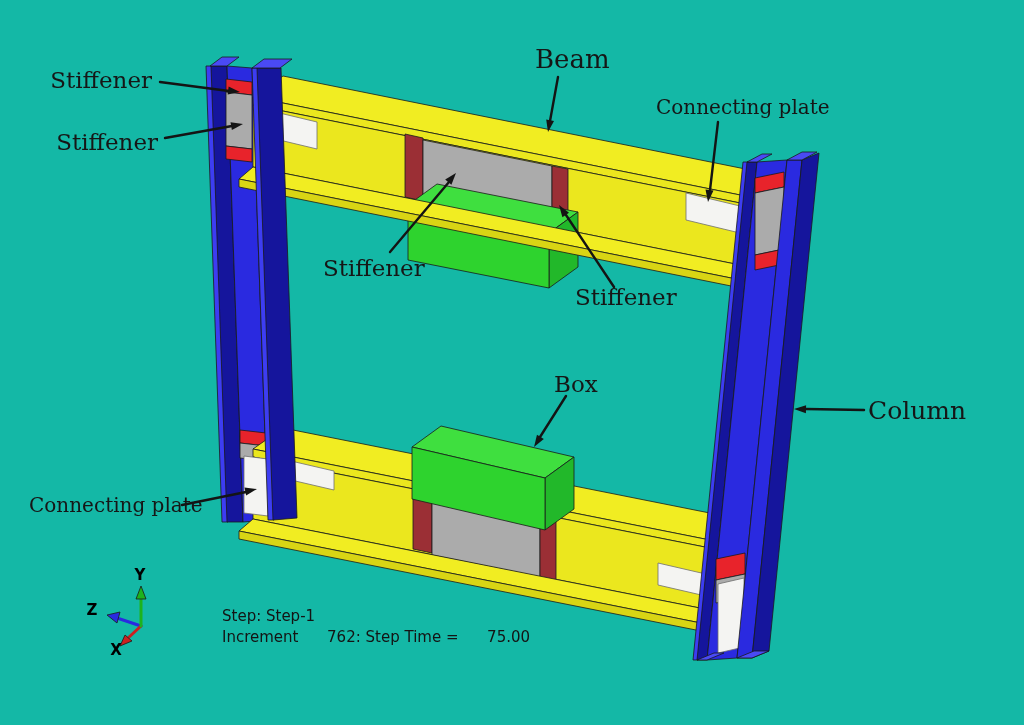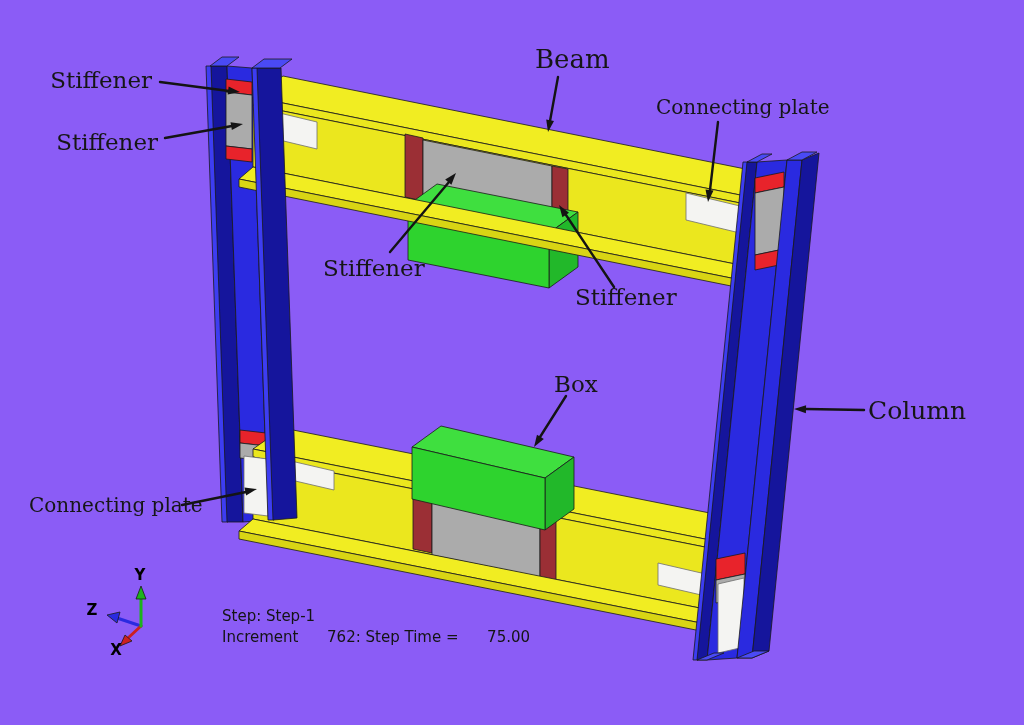--- a/index.html
+++ b/index.html
@@ -1,16 +1,16 @@
 <!DOCTYPE html>
 <html><head>
 <meta charset="utf-8">
 <style>
   html,body{margin:0;padding:0;background:#ffffff;}
-  .stage{position:relative;width:1024px;height:725px;background:#8b5cf6;overflow:hidden;
+  .stage{position:relative;width:1024px;height:725px;background:#14b8a6;overflow:hidden;
          font-family:"DejaVu Serif", serif;}
   svg{display:block}
   polygon,rect{stroke:#1b1b1b;stroke-width:0.8;stroke-linejoin:round;}
   .yT{fill:#f1ed22}           
   .yF{fill:#ebe71e}           
   .yD{fill:#d9d514}           
   .bB{fill:#2a2ae0}           
   .bD{fill:#15159c}           
   .bL{fill:#4a4af5}           
   .bS{fill:#3d3df2}           

